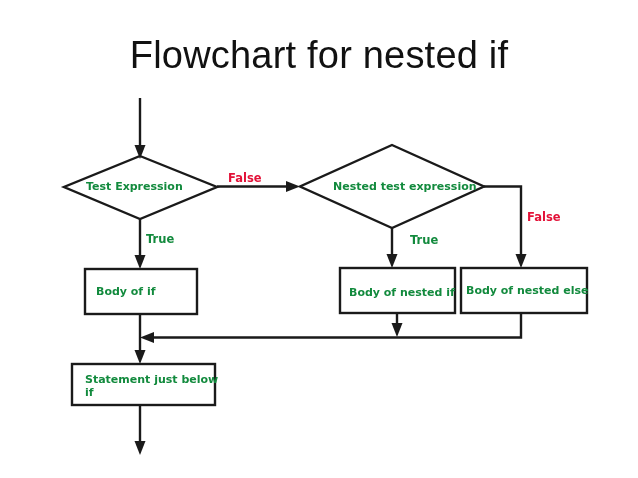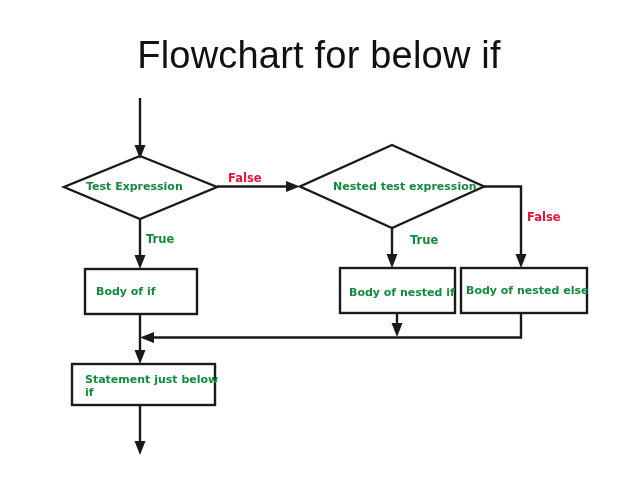--- a/index.html
+++ b/index.html
@@ -68,21 +68,21 @@
   .edge-false {
     font-family: "DejaVu Sans", sans-serif;
     font-size: 11.5px;
     font-weight: bold;
     fill: #e31238;
   }
 </style>
 </head>
 <body>
 
-<div class="title">Flowchart for below if</div>
+<div class="title">Flowchart for nested if</div>
 
 <svg id="canvas" viewBox="0 0 638 478" xmlns="http://www.w3.org/2000/svg">
 
   <g>
     <path class="conn" d="M140,98 L140,150"></path>
     <polygon class="arrowhead" points="140,159 134.5,145 145.5,145"></polygon>
   </g>
 
   <g>
     <polygon class="shape-line" points="140,156 217,187 140,219 64,187"></polygon>

